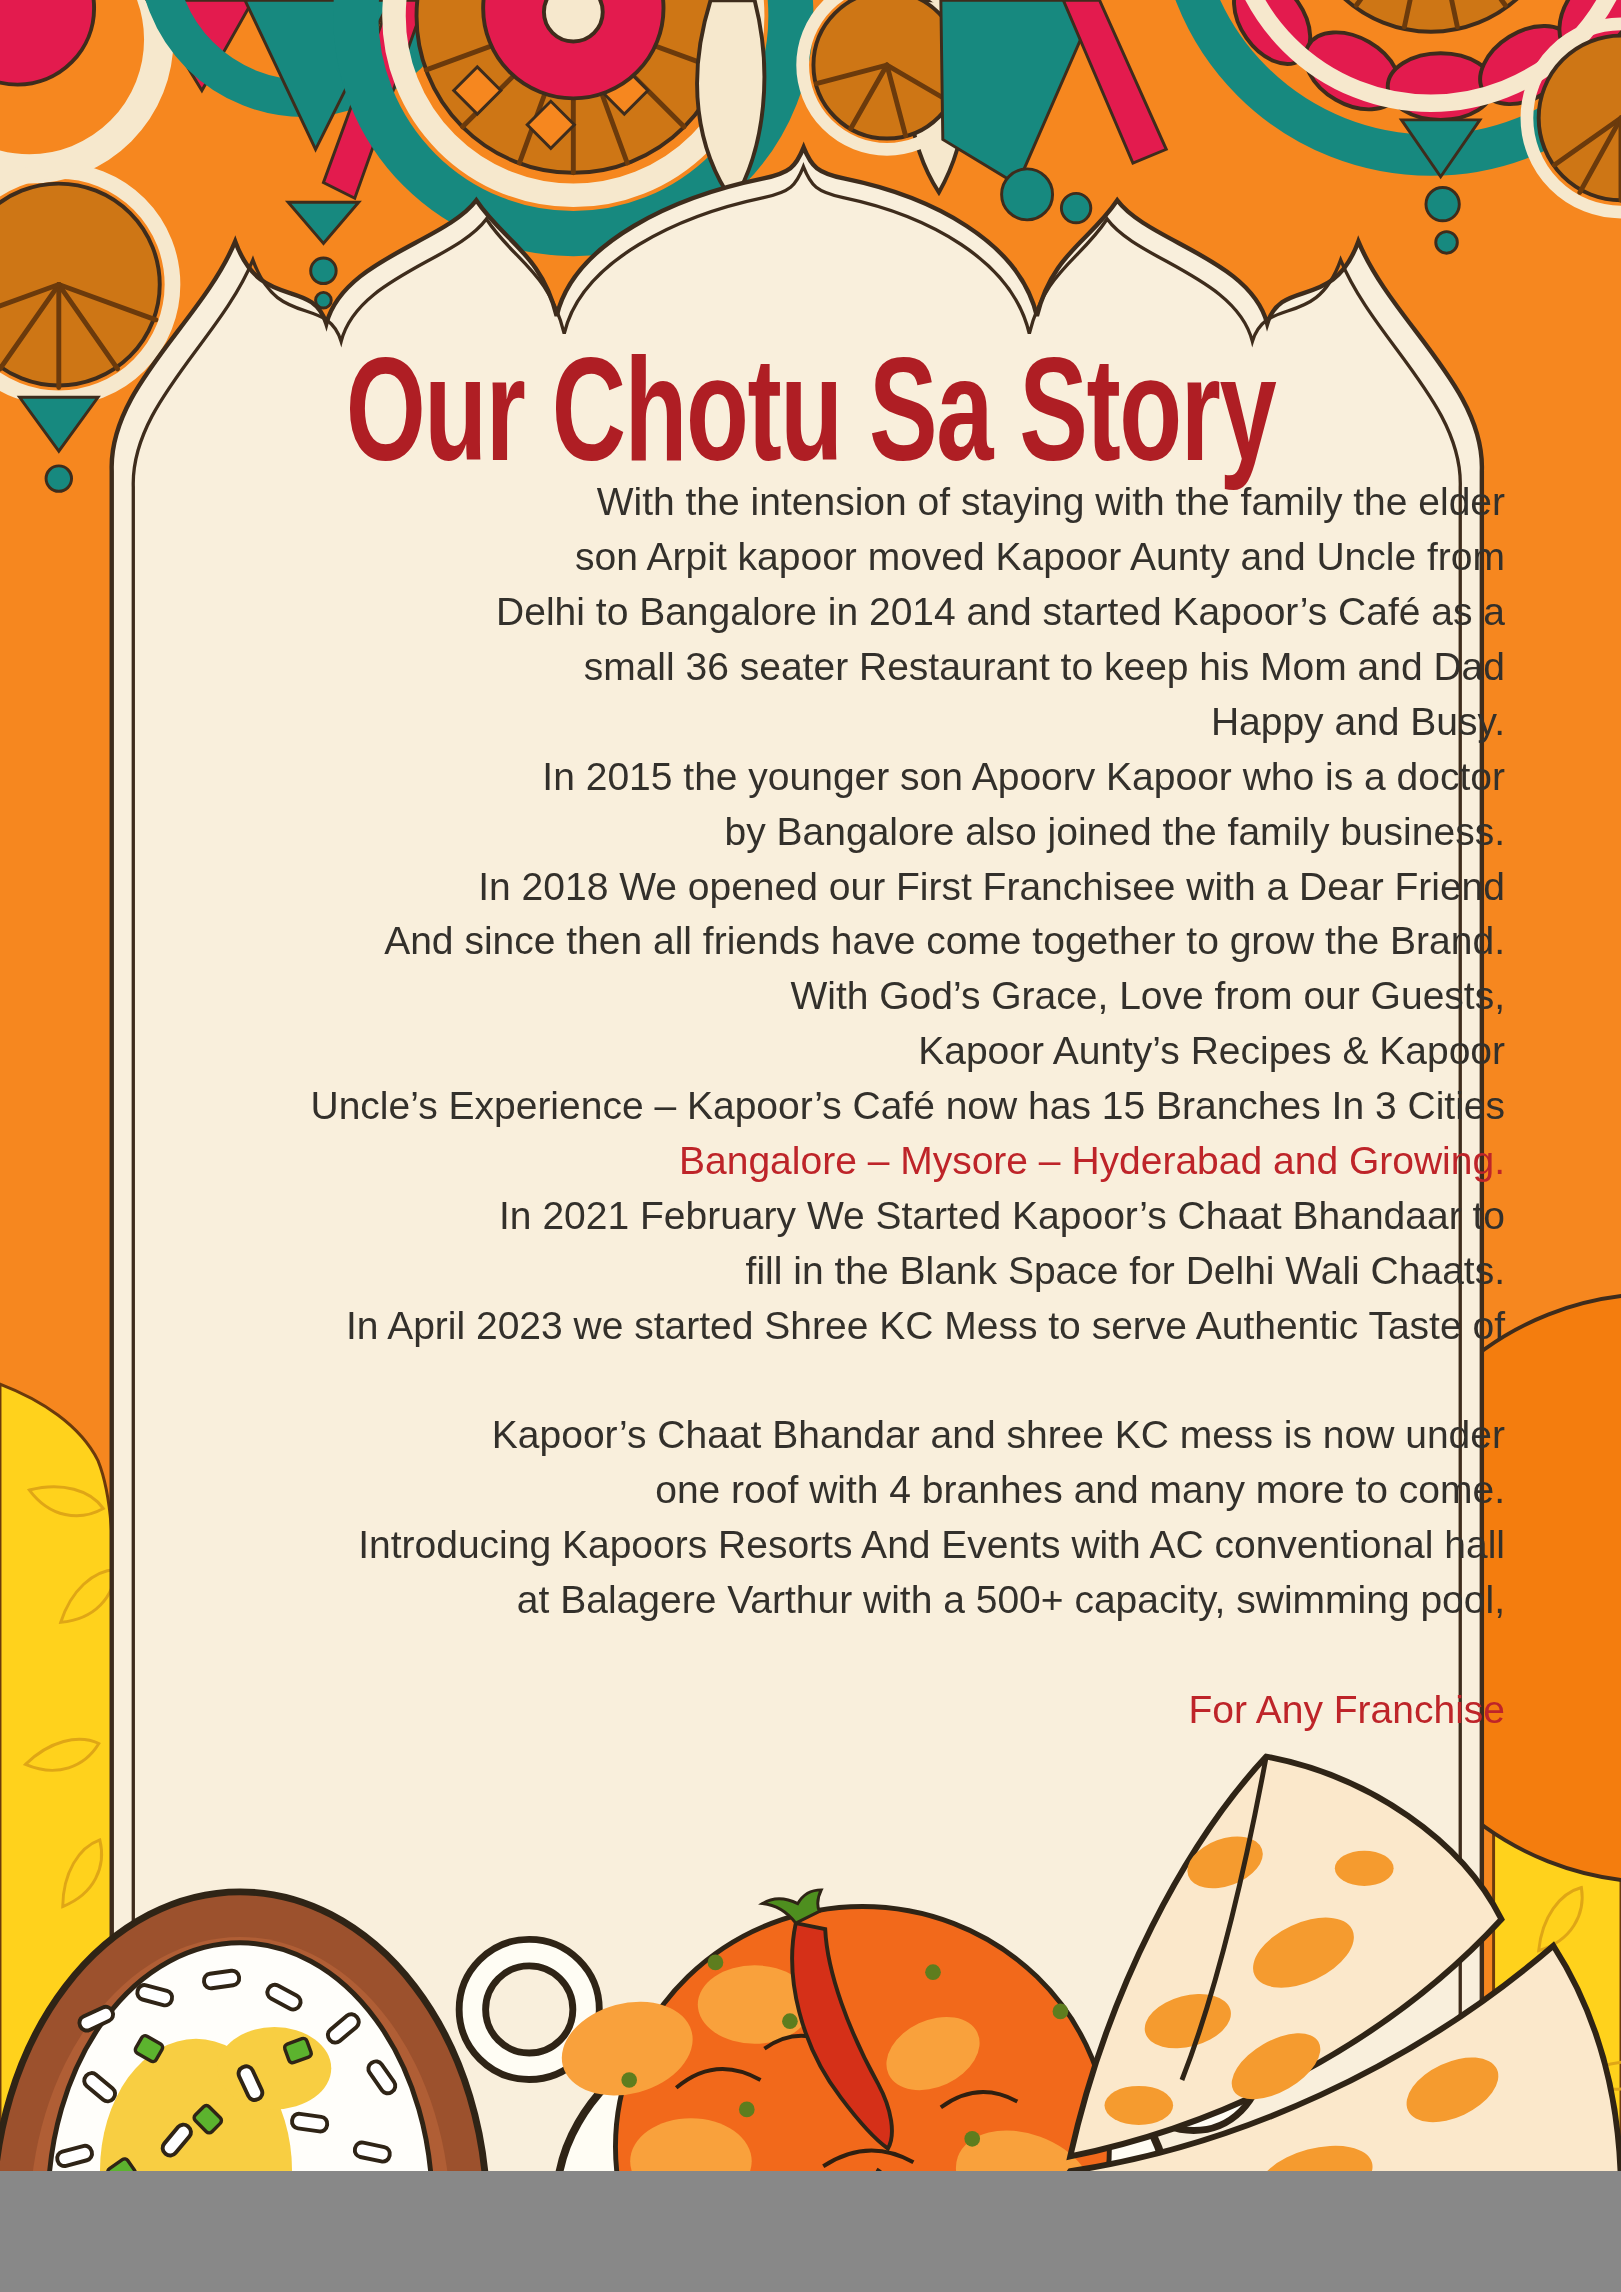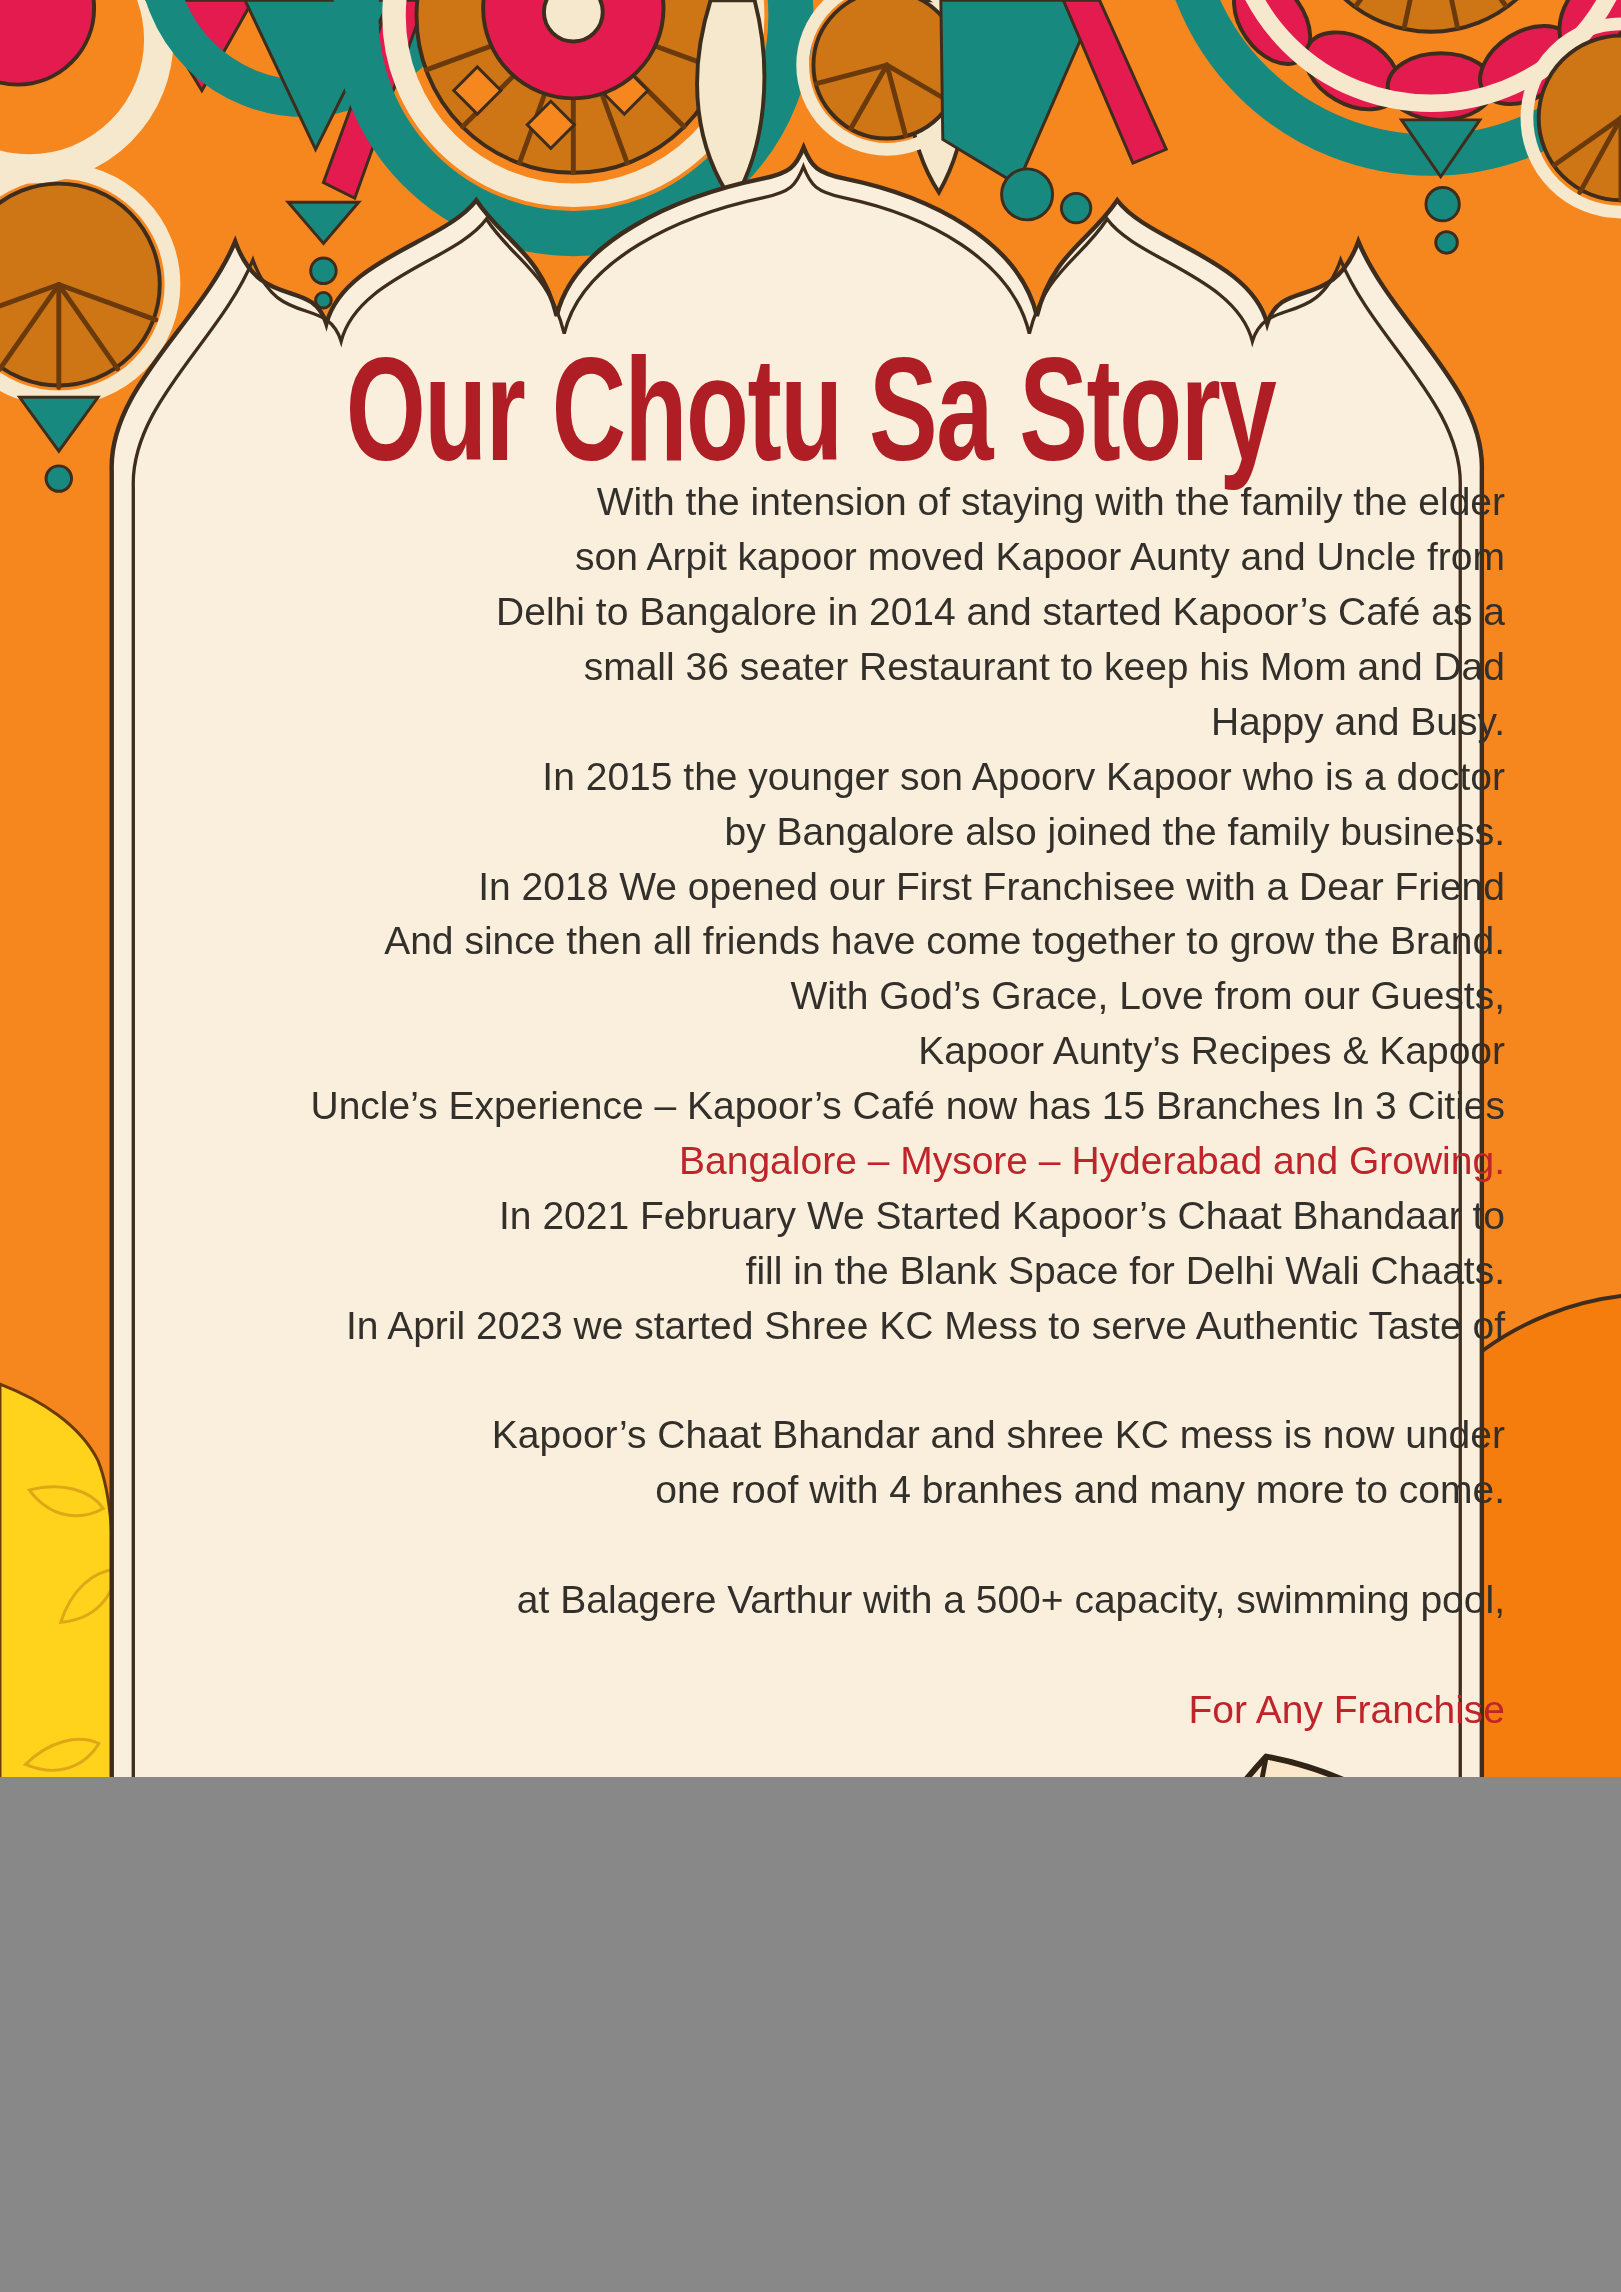--- a/index.html
+++ b/index.html
@@ -1,17 +1,17 @@
 <!DOCTYPE html>
 <html><head>
 <meta charset="utf-8">
 <style>
   html,body{margin:0;padding:0;background:#888;}
   #poster{
-    position:relative;width:1621px;height:1777px;overflow:hidden;
+    position:relative;width:1621px;height:2171px;overflow:hidden;
     background:#F6871F;
     font-family:"Liberation Sans",sans-serif;
   }
   #scene{position:absolute;top:0;left:0;z-index:1;}
   #title{
     position:absolute;top:331px;left:0;right:0;height:157px;line-height:157px;
     text-align:center;z-index:2;white-space:nowrap;
     font-family:"Liberation Sans",sans-serif;font-weight:700;font-size:147px;
     color:#AF1E24;transform:scaleX(0.70);transform-origin:center;
     letter-spacing:-2px;
@@ -310,17 +310,18 @@
   <div class="ln" style="top:913px">And since then all friends have come together to grow the Brand.</div>
   <div class="ln" style="top:1023px">Kapoor Aunty’s Recipes &amp; Kapoor</div>
   <div class="ln" style="top:968px">With God’s Grace, Love from our Guests,</div>
   <div class="ln" style="top:1078px">Uncle’s Experience –  Kapoor’s Café now has 15 Branches In 3 Cities</div>
   <div class="ln accent" style="top:1133px">Bangalore – Mysore – Hyderabad and Growing.</div>
   <div class="ln" style="top:1188px">In 2021 February We Started Kapoor’s Chaat Bhandaar  to</div>
   <div class="ln" style="top:1243px">fill in the Blank Space for Delhi Wali Chaats.</div>
   <div class="ln" style="top:1298px">In April 2023 we started Shree KC Mess to serve Authentic Taste of</div>
   <div class="ln" style="top:1407px">Kapoor’s Chaat Bhandar and shree KC mess is now under</div>
   <div class="ln" style="top:1462px">one roof with 4 branhes and many more to come.</div>
+  <div class="ln" style="top:1517px">Introducing Kapoors Resorts And Events with AC conventional hall</div>
   <div class="ln" style="top:1572px">at Balagere Varthur with a 500+ capacity, swimming pool,</div>
   <div class="ln accent" style="top:1682px">For Any Franchise</div>
 
 </div>
 
 
 </body></html>

